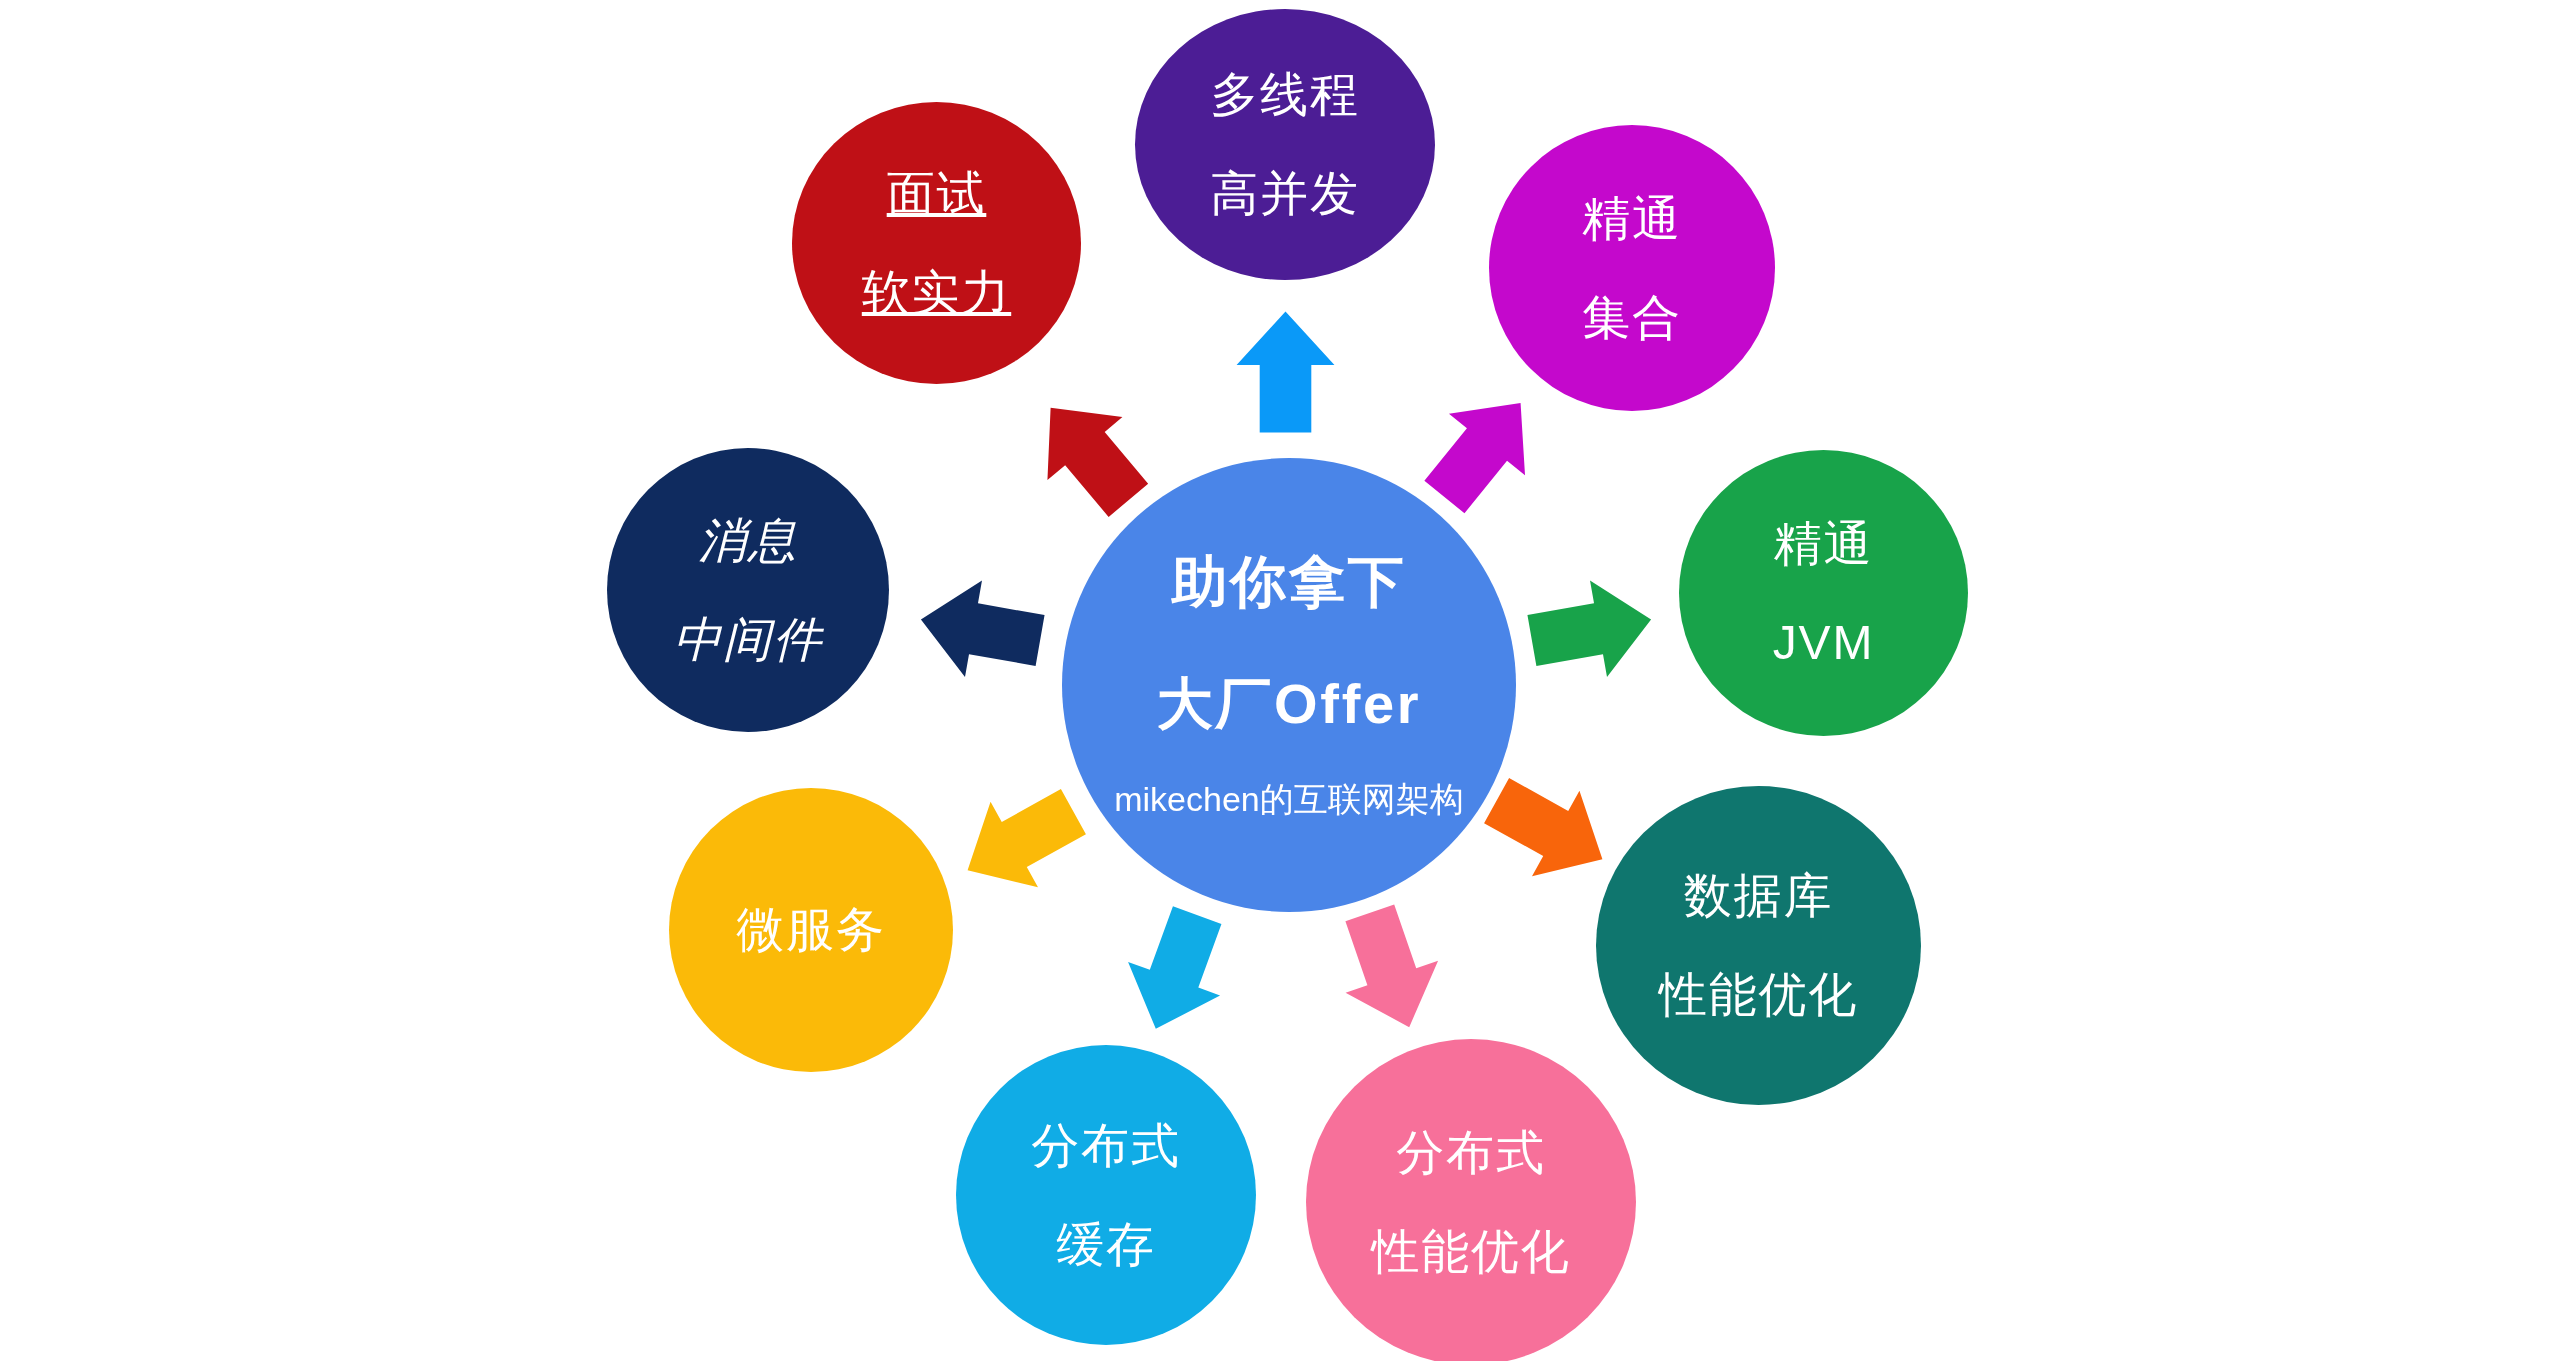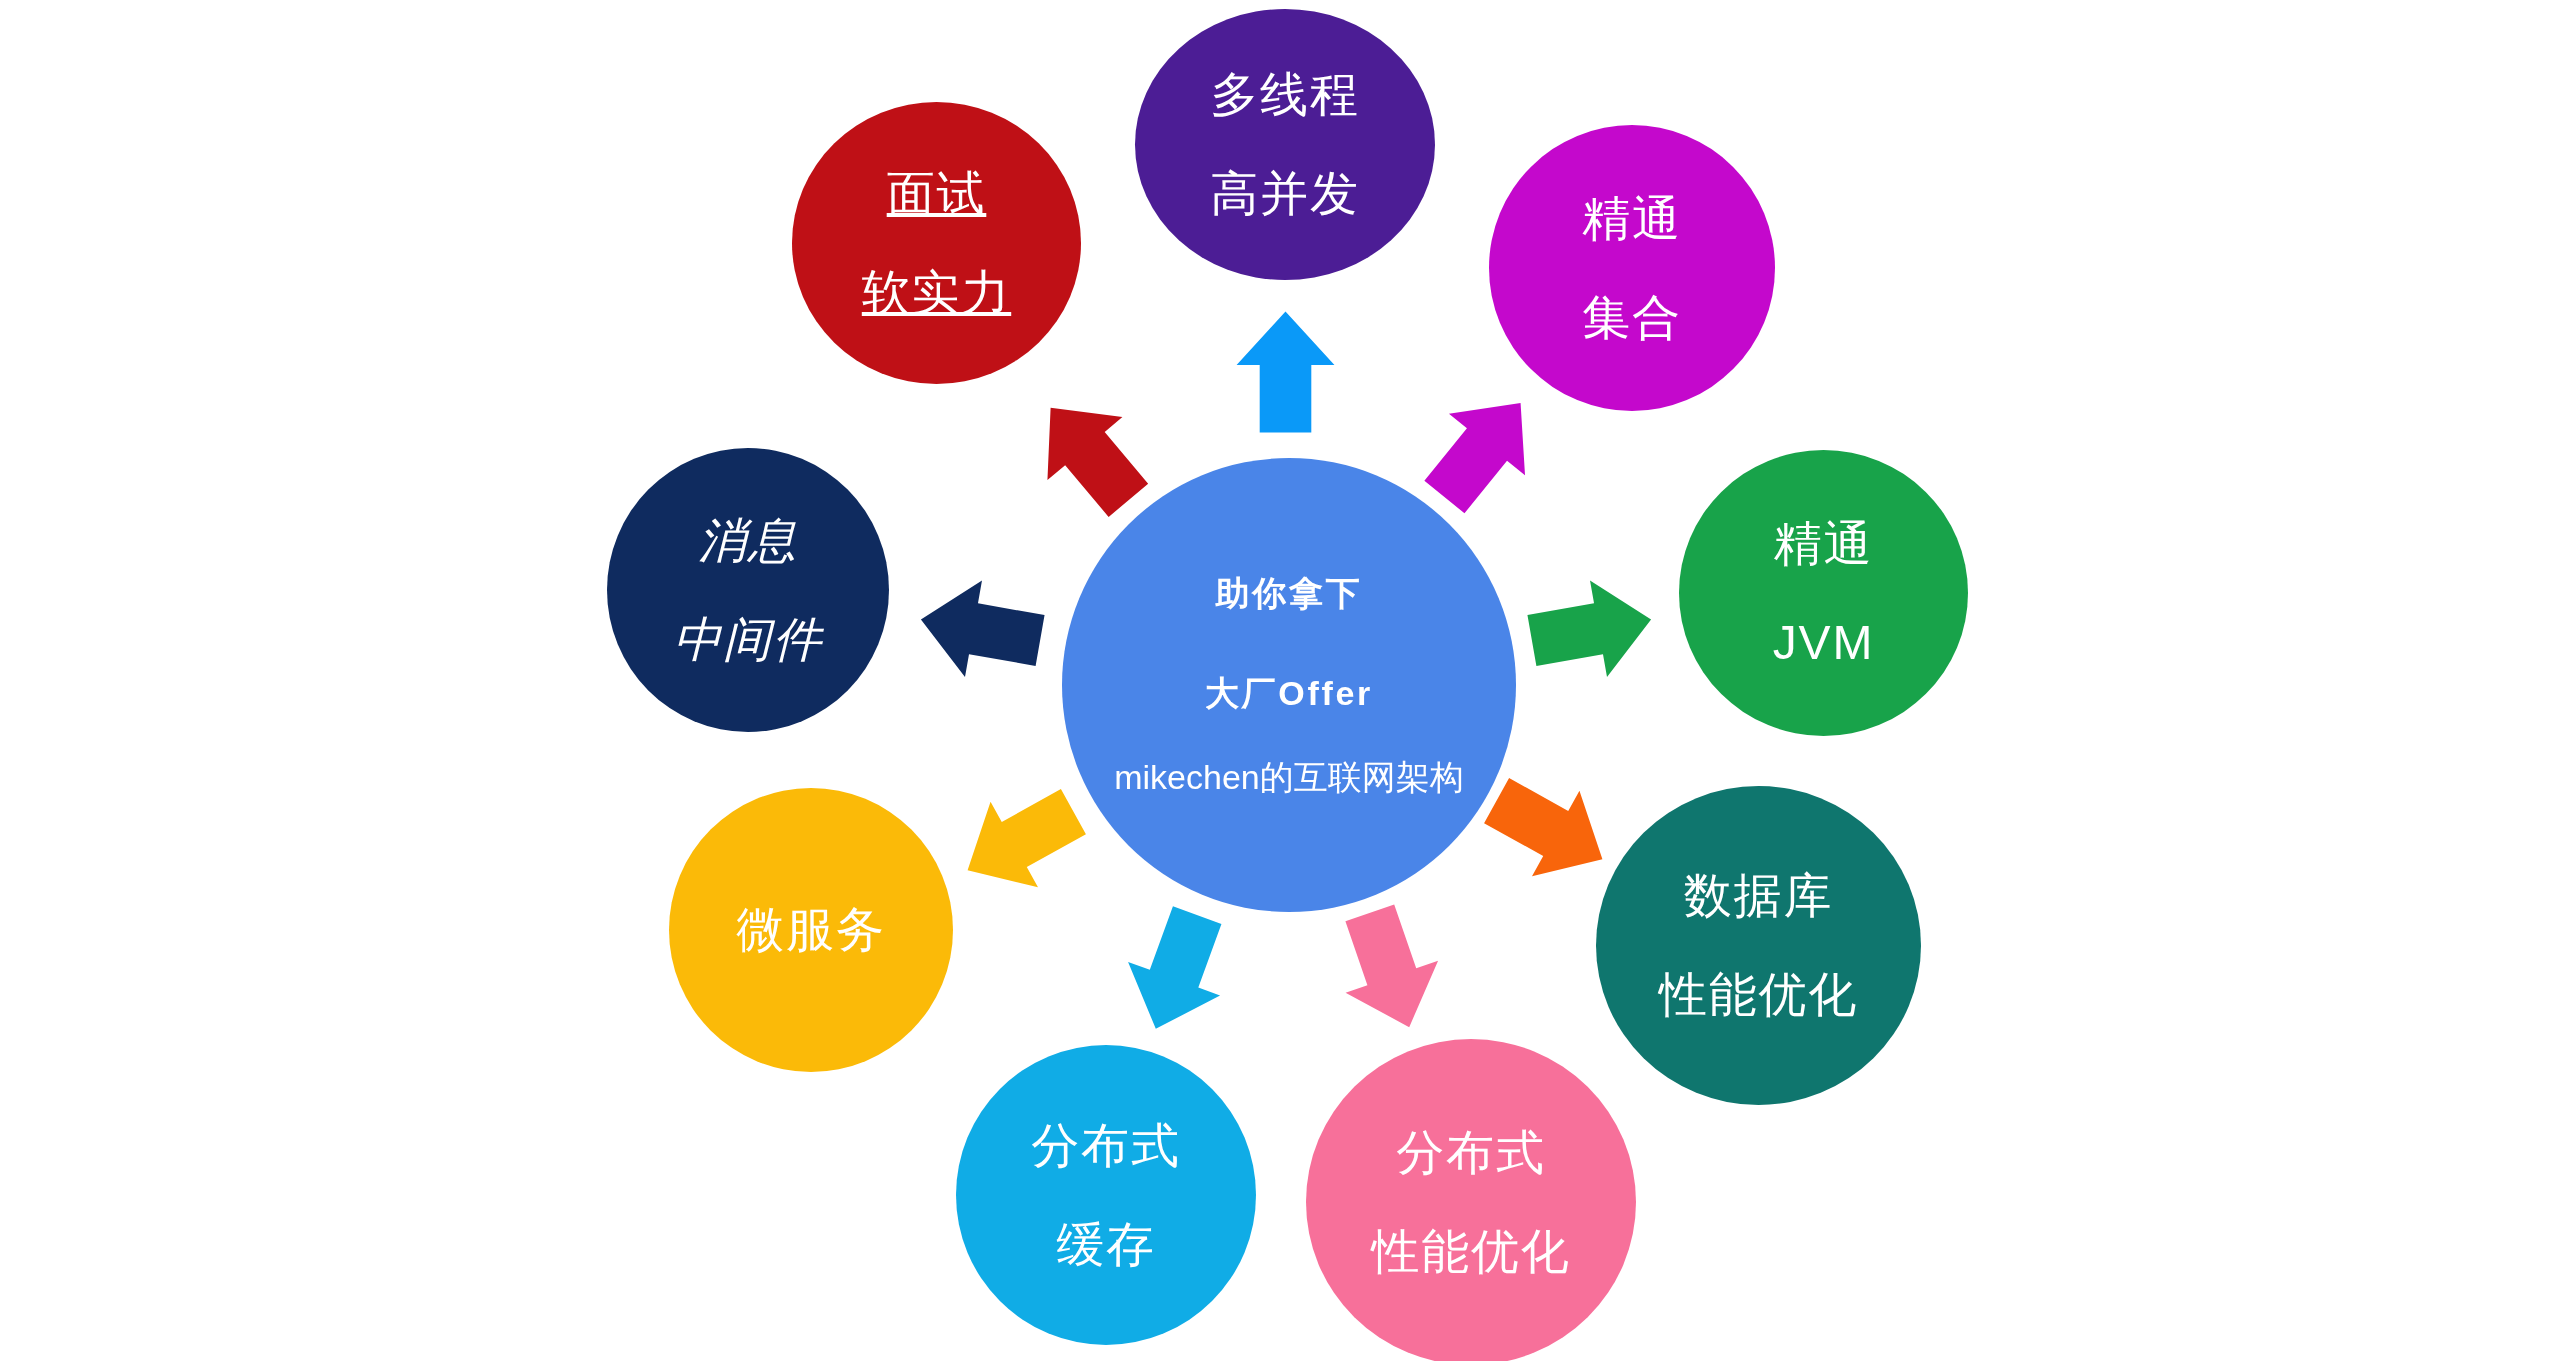--- a/index.html
+++ b/index.html
@@ -29,21 +29,21 @@
   .nline {
     font-size: 48px;
     font-weight: 400;
     line-height: 1;
     color: #ffffff;
     white-space: nowrap;
     letter-spacing: 1.8px;
   }
   .center-circle { gap: 0; }
   .ctitle {
-    font-size: 34px;
+    font-size: 56px;
     font-weight: 700;
     line-height: 1;
     letter-spacing: 2.7px;
     white-space: nowrap;
     text-align: center;
   }
   .ctitle2 { margin-top: 66px; }
   .csub {
     margin-top: 50px;
     font-size: 34px;

